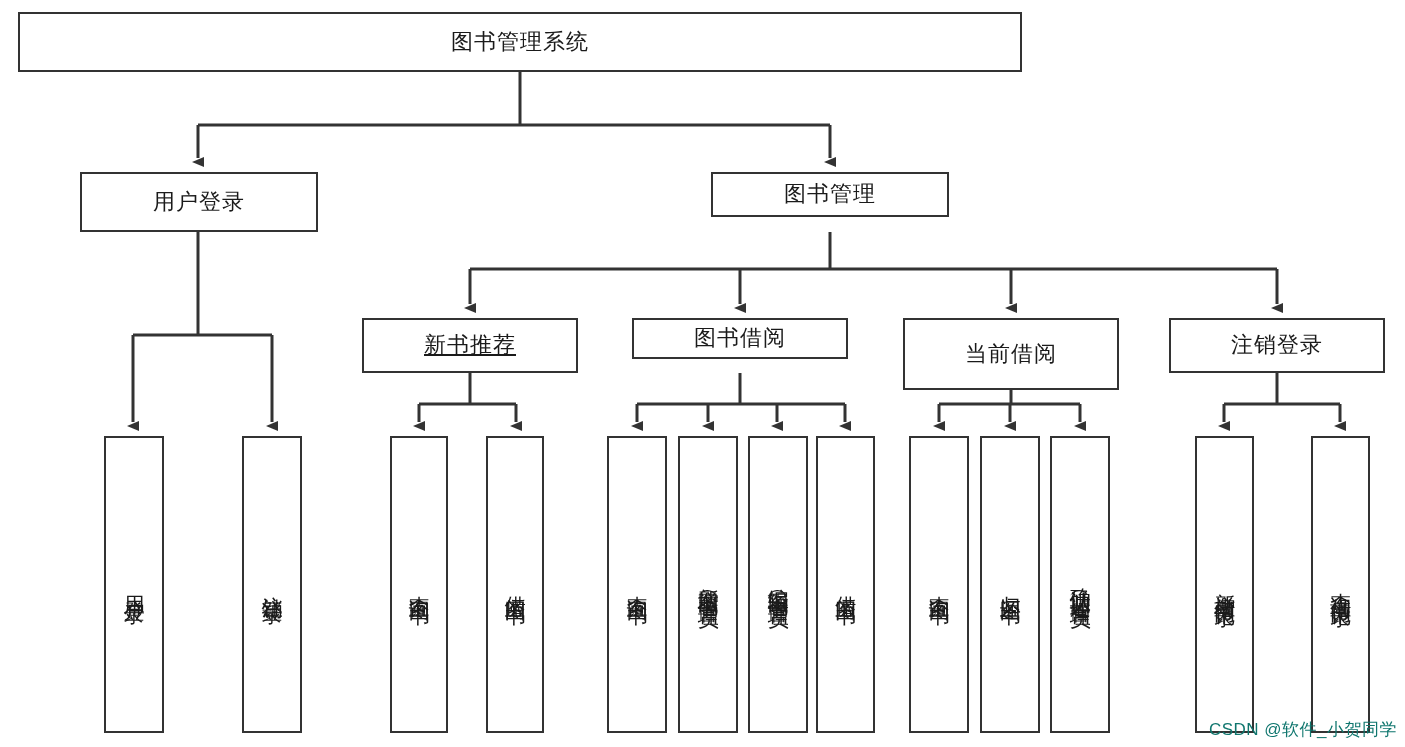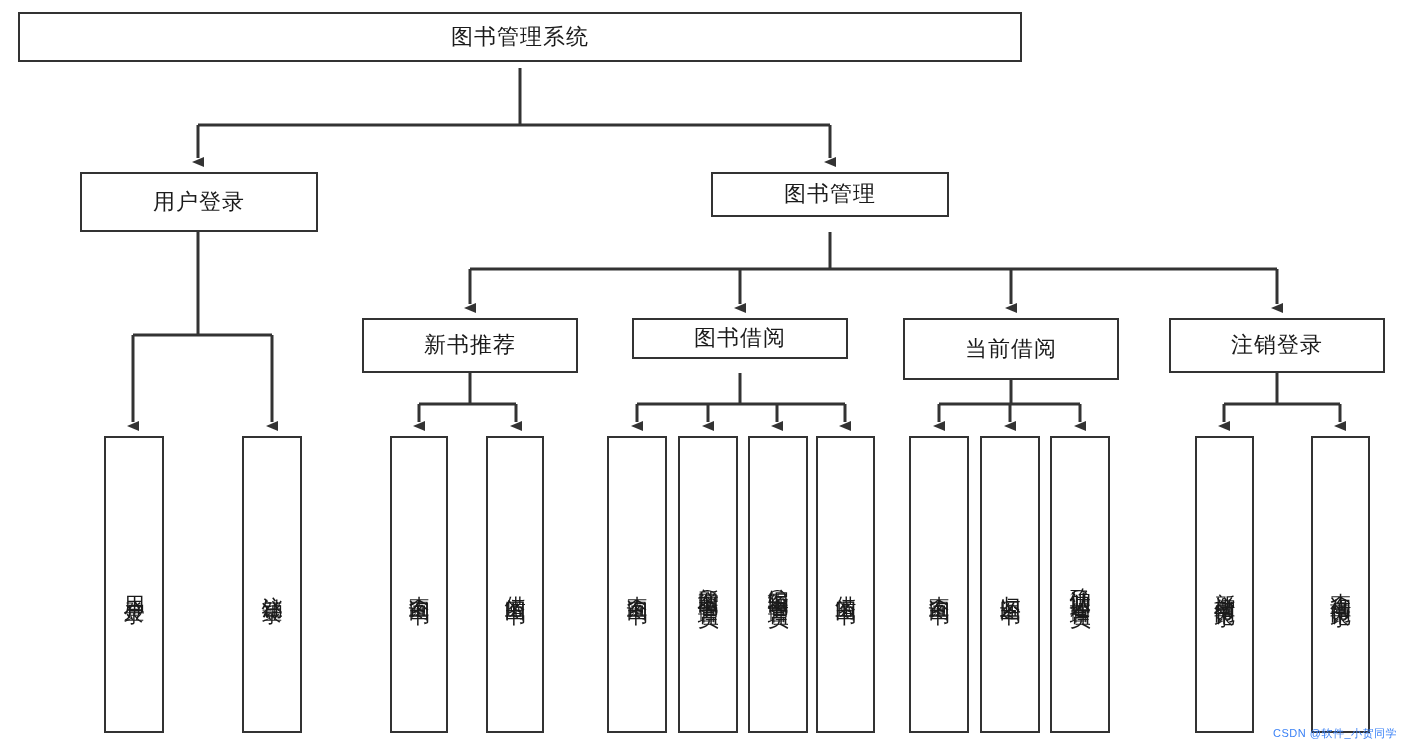--- a/index.html
+++ b/index.html
@@ -50,22 +50,22 @@
     font-size: 21px;
     line-height: 1.25;
     letter-spacing: 3px;
     white-space: nowrap;
     max-height: 100%;
   }
   #watermark {
     position: absolute;
     right: 8px;
     bottom: 6px;
-    font-size: 11px;
-    color: #3b82f6;
+    font-size: 17px;
+    color: #0f766e;
     letter-spacing: 0.5px;
     white-space: nowrap;
     pointer-events: none;
     margin-top: 16px;
   }
 </style>
 </head>
 <body>
 
 <div id="diagram-root">
@@ -115,38 +115,38 @@
       <path d="M1010,404 L1010,422" marker-end="url(#arrowhead)"></path>
       <path d="M1080,404 L1080,422" marker-end="url(#arrowhead)"></path>
 
       <path d="M1277,373 L1277,404"></path>
       <path d="M1224,404 L1340,404"></path>
       <path d="M1224,404 L1224,422" marker-end="url(#arrowhead)"></path>
       <path d="M1340,404 L1340,422" marker-end="url(#arrowhead)"></path>
     </g>
   </svg>
 
-  <div class="node node-h" style="left:18px; top:12px; width:1004px; height:50px;">
+  <div class="node node-h" style="left:18px; top:12px; width:1004px; height:60px;">
     <span class="node-label">图书管理系统</span>
   </div>
 
   <div class="node node-h" style="left:80px; top:172px; width:238px; height:60px;">
     <span class="node-label">用户登录</span>
   </div>
   <div class="node node-h" style="left:711px; top:172px; width:238px; height:45px;">
     <span class="node-label">图书管理</span>
   </div>
 
-  <div class="node node-h" style="left:362px; top:318px; width:216px; height:55px;">
+  <div class="node node-h" style="left:362px; top:318px; width:216px; height:55px;text-decoration:underline;">
     <span class="node-label">新书推荐</span>
   </div>
   <div class="node node-h" style="left:632px; top:318px; width:216px; height:41px;">
     <span class="node-label">图书借阅</span>
   </div>
-  <div class="node node-h" style="left:903px; top:318px; width:216px; height:62px;">
+  <div class="node node-h" style="left:903px; top:318px; width:216px; height:72px;">
     <span class="node-label">当前借阅</span>
   </div>
   <div class="node node-h" style="left:1169px; top:318px; width:216px; height:55px;">
     <span class="node-label">注销登录</span>
   </div>
 
   <div class="node node-v" style="left:104px; top:436px; width:60px; height:297px;">
     <span class="node-label">用户登录</span>
   </div>
   <div class="node node-v" style="left:242px; top:436px; width:60px; height:297px;">

